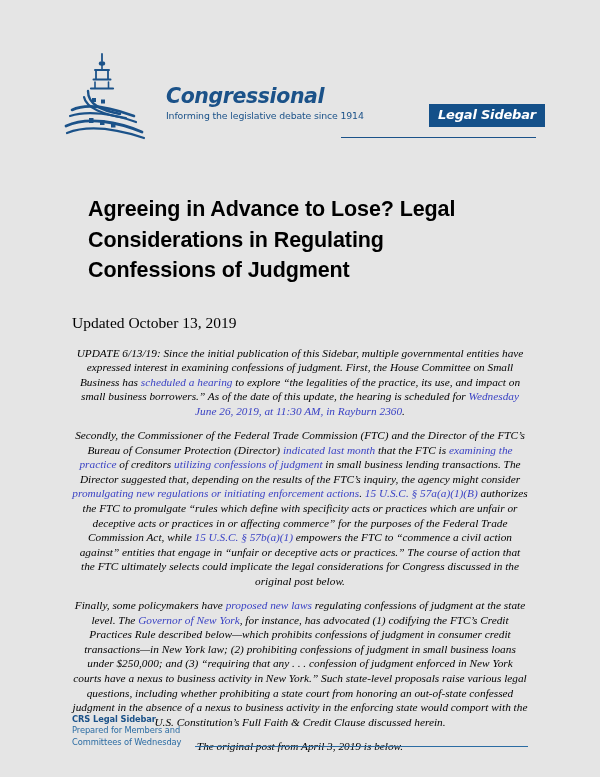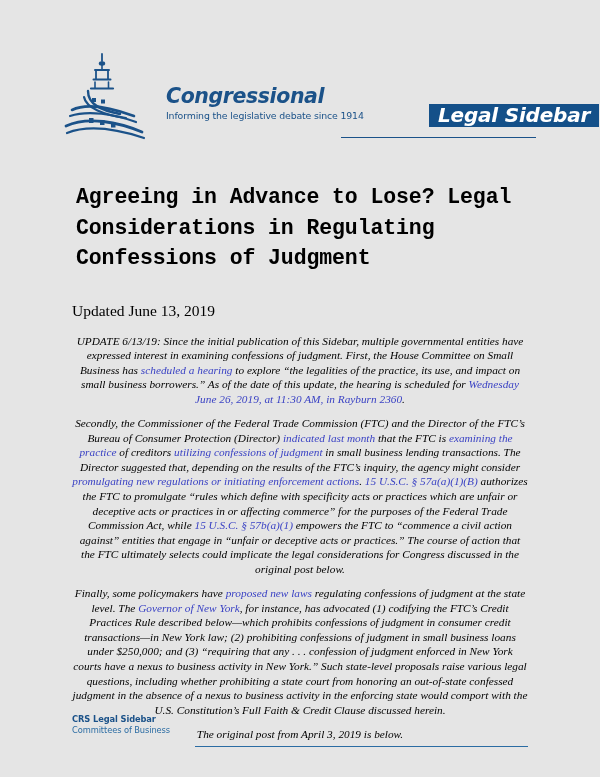--- a/index.html
+++ b/index.html
@@ -73,40 +73,40 @@
   .sidebar-badge {
     position: absolute;
     left: 429px;
     top: 104px;
     padding: 3px 9px 4px 9px;
     background: #145089;
     color: #ffffff;
     font-family: "DejaVu Sans", sans-serif;
     font-style: italic;
     font-weight: bold;
-    font-size: 20px;
+    font-size: 13px;
     line-height: 16px;
     letter-spacing: -0.2px;
     white-space: nowrap;
   }
 
   
   .content {
     position: absolute;
     left: 72px;
     top: 178px;
     width: 456px;
   }
   .doc-title {
-    font-family: Liberation Mono, monospace;
+    font-family: Liberation Sans, sans-serif;
     font-weight: bold;
     font-size: 21.5px;
     line-height: 30.5px;
     color: #000000;
-    margin: 4px;
+    margin: 16px;
     letter-spacing: -0.1px;
   }
   .doc-subtitle {
     font-family: "Liberation Serif", serif;
     font-size: 15.5px;
     line-height: 20px;
     color: #000000;
     margin: 27px 0 0 0;
     font-weight: normal;
   }
@@ -231,31 +231,32 @@
 
     <div class="header-rule"></div>
 
     <div class="sidebar-badge">Legal Sidebar</div>
   </div>
 
   <div class="content">
 
     <h1 class="doc-title">Agreeing in Advance to Lose? Legal Considerations in Regulating Confessions of Judgment</h1>
 
-    <h2 class="doc-subtitle">Updated June 13, 2019</h2>
+    <h2 class="doc-subtitle">Updated October 13, 2019</h2>
 
     <p class="para first"><span>UPDATE 6/13/19: Since the initial publication of this Sidebar, multiple governmental entities have expressed interest in examining confessions of judgment. First, the House Committee on Small Business has </span><a class="doclink" href="#">scheduled a hearing</a><span> to explore “the legalities of the practice, its use, and impact on small business borrowers.” As of the date of this update, the hearing is scheduled for </span><a class="doclink" href="#">Wednesday June 26, 2019, at 11:30 AM, in Rayburn 2360</a><span>.</span></p>
 
     <p class="para"><span>Secondly, the Commissioner of the Federal Trade Commission (FTC) and the Director of the FTC’s Bureau of Consumer Protection (Director) </span><a class="doclink" href="#">indicated last month</a><span> that the FTC is </span><a class="doclink" href="#">examining the practice</a><span> of creditors </span><a class="doclink" href="#">utilizing confessions of judgment</a><span> in small business lending transactions. The Director suggested that, depending on the results of the FTC’s inquiry, the agency might consider </span><a class="doclink" href="#">promulgating new regulations or initiating enforcement actions</a><span>. </span><a class="doclink" href="#">15 U.S.C. § 57a(a)(1)(B)</a><span> authorizes the FTC to promulgate “rules which define with specificity acts or practices which are unfair or deceptive acts or practices in or affecting commerce” for the purposes of the Federal Trade Commission Act, while </span><a class="doclink" href="#">15 U.S.C. § 57b(a)(1)</a><span> empowers the FTC to “commence a civil action against” entities that engage in “unfair or deceptive acts or practices.” The course of action that the FTC ultimately selects could implicate the legal considerations for Congress discussed in the original post below.</span></p>
 
     <p class="para"><span>Finally, some policymakers have </span><a class="doclink" href="#">proposed new laws</a><span> regulating confessions of judgment at the state level. The </span><a class="doclink" href="#">Governor of New York</a><span>, for instance, has advocated (1) codifying the FTC’s Credit Practices Rule described below—which prohibits confessions of judgment in consumer credit transactions—in New York law; (2) prohibiting confessions of judgment in small business loans under $250,000; and (3) “requiring that any . . . confession of judgment enforced in New York courts have a nexus to business activity in New York.” Such state-level proposals raise various legal questions, including whether prohibiting a state court from honoring an out-of-state confessed judgment in the absence of a nexus to business activity in the enforcing state would comport with the U.S. Constitution’s Full Faith &amp; Credit Clause discussed herein.</span></p>
 
     <p class="para"><span>The original post from April 3, 2019 is below.</span></p>
   </div>
 
 
   <div class="bottom-bar">
     <div class="bottom-line strong">CRS Legal Sidebar</div>
-    <div class="bottom-line">Committees of Business</div>
+    <div class="bottom-line">Prepared for Members and</div>
+    <div class="bottom-line">Committees of Wednesday</div>
     <div class="bottom-rule"></div>
   </div>
 
 </div>
 
 </body></html>

